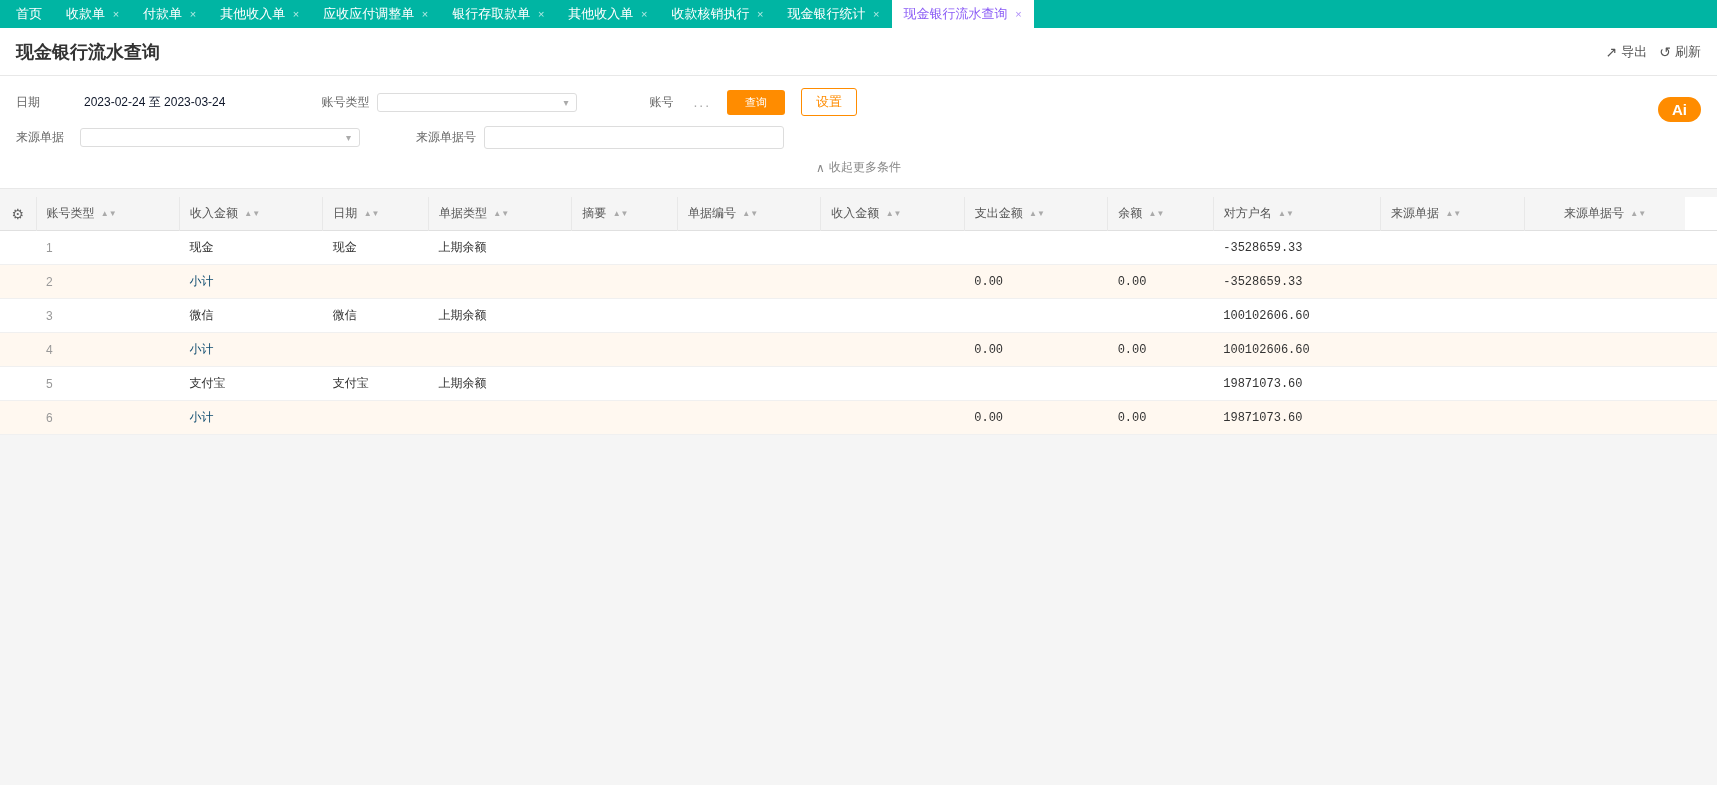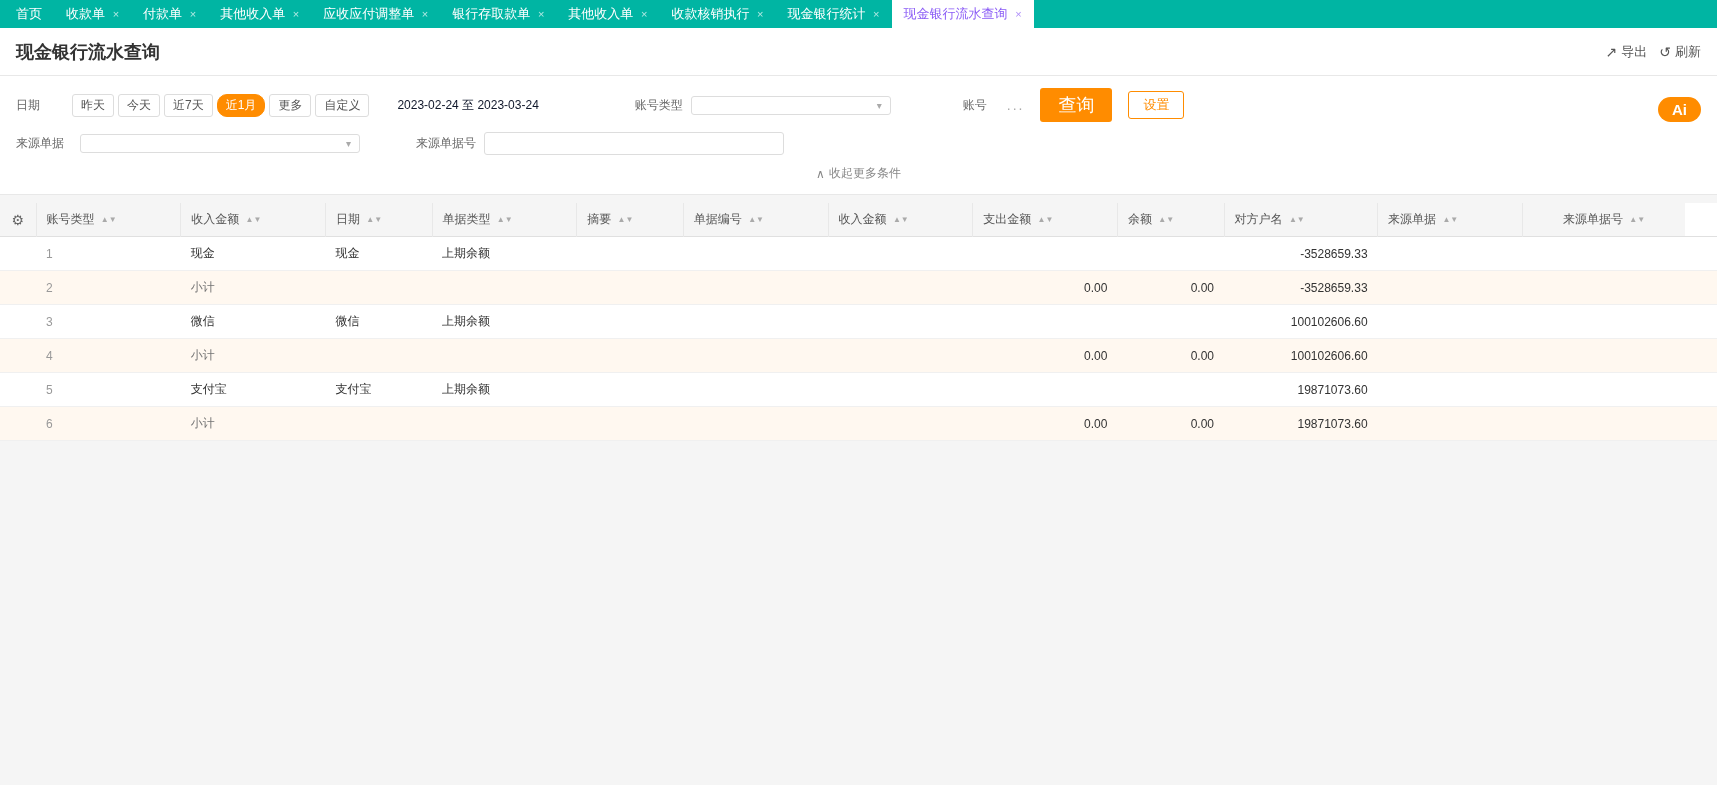--- a/index.html
+++ b/index.html
@@ -131,21 +131,21 @@
       font-size: 14px;
       letter-spacing: 2px;
     }
     .query-btn {
       background: #ff8c00;
       color: #fff;
       border: none;
       border-radius: 3px;
       padding: 5px 18px;
       cursor: pointer;
-      font-size: 18px;
+      font-size: 11px;
     }
     .setting-btn {
       background: #fff;
       color: #ff8c00;
       border: 1px solid #ff8c00;
       border-radius: 3px;
       padding: 4px 14px;
       cursor: pointer;
       font-size: 13px;
     }
@@ -202,22 +202,22 @@
       border-bottom: 1px solid #f0f0f0;
     }
     tbody tr.subtotal {
       background: #fff8f0;
     }
     tbody td {
       padding: 8px 10px;
       color: #333;
       white-space: nowrap;
     }
-    td.number { text-align: right; }
-    td.orange { color: #737373; }
+    td.number { text-align: left; font-family: Liberation Mono, monospace; }
+    td.orange { color: #0c4a6e; }
     .row-num { color: #999; }
 
     
     .gear-icon { font-size: 14px; cursor: pointer; color: #666; }
     .chevron-down { font-size: 10px; color: #aaa; }
   </style>
 </head>
 <body>
 
 <div class="top-nav">
@@ -273,28 +273,20 @@
       <span style="font-size:14px;">↺</span>
       <span>刷新</span>
     </div>
   </div>
 </div>
 
 <div class="filter-area">
   <div class="filter-row">
 
     <span class="filter-label">日期</span>
-    <div class="filter-date-options">
-      <button class="date-btn">昨天</button>
-      <button class="date-btn">今天</button>
-      <button class="date-btn">近7天</button>
-      <button class="date-btn active">近1月</button>
-      <button class="date-btn">更多</button>
-      <button class="date-btn">自定义</button>
-    </div>
     <span class="date-range">2023-02-24 至 2023-03-24</span>
 
     <div style="display:flex;align-items:center;gap:8px;margin-left:80px;">
       <span class="filter-label">账号类型</span>
       <div class="filter-select" style="min-width:200px;">
         <span class="placeholder"></span>
         <span class="chevron-down">▾</span>
       </div>
     </div>
 

